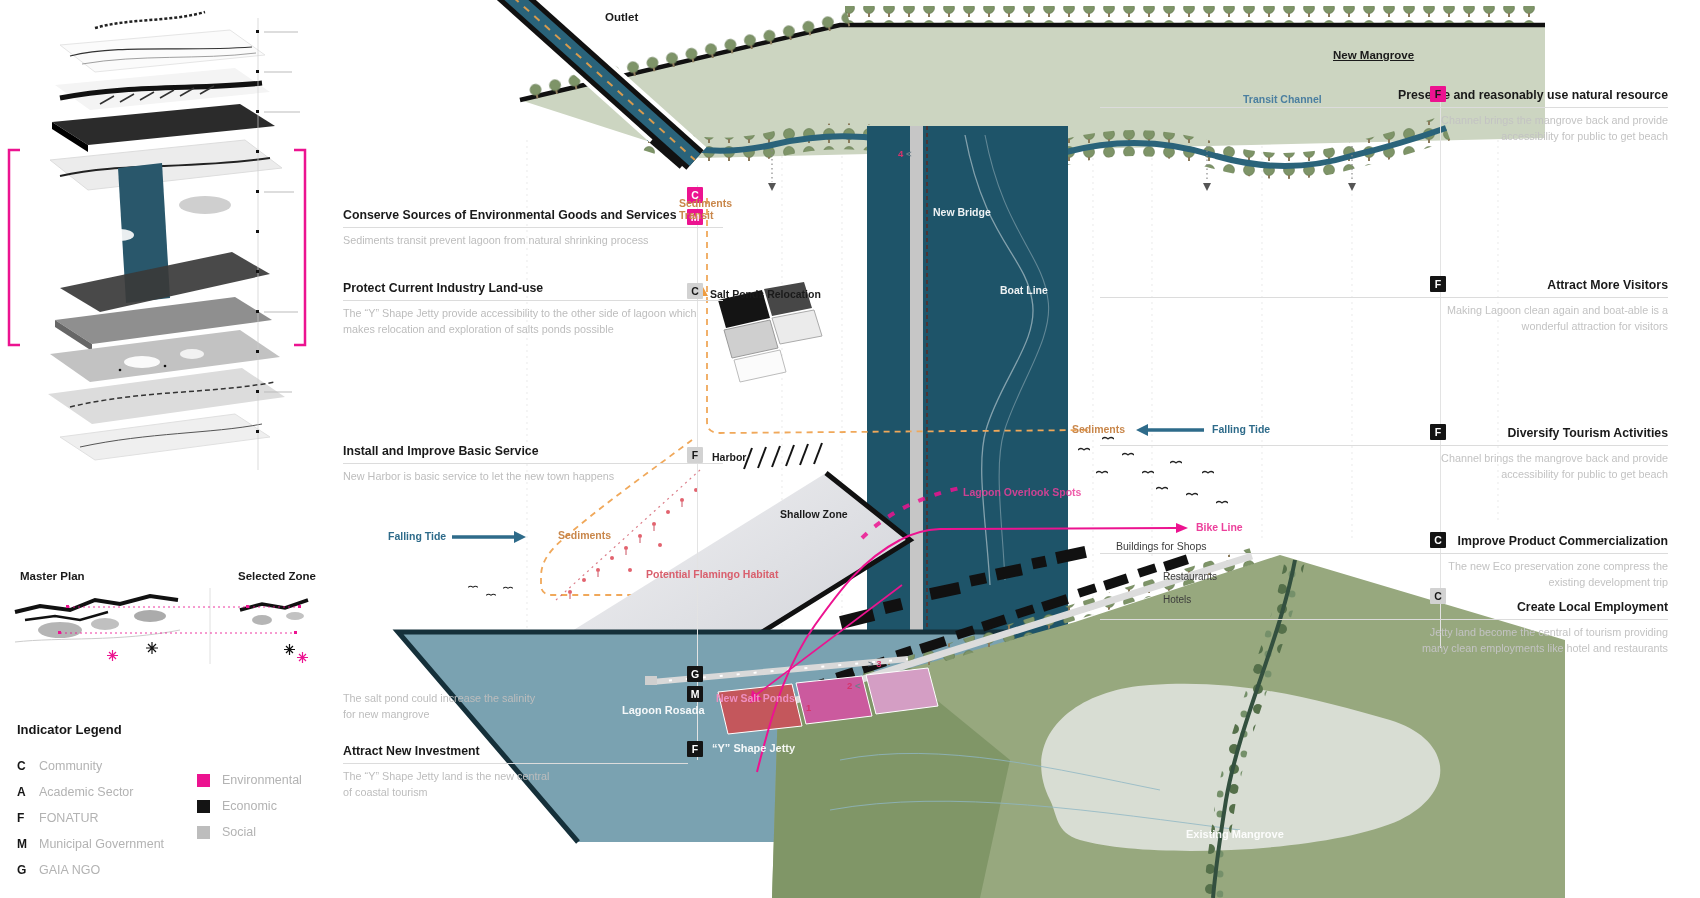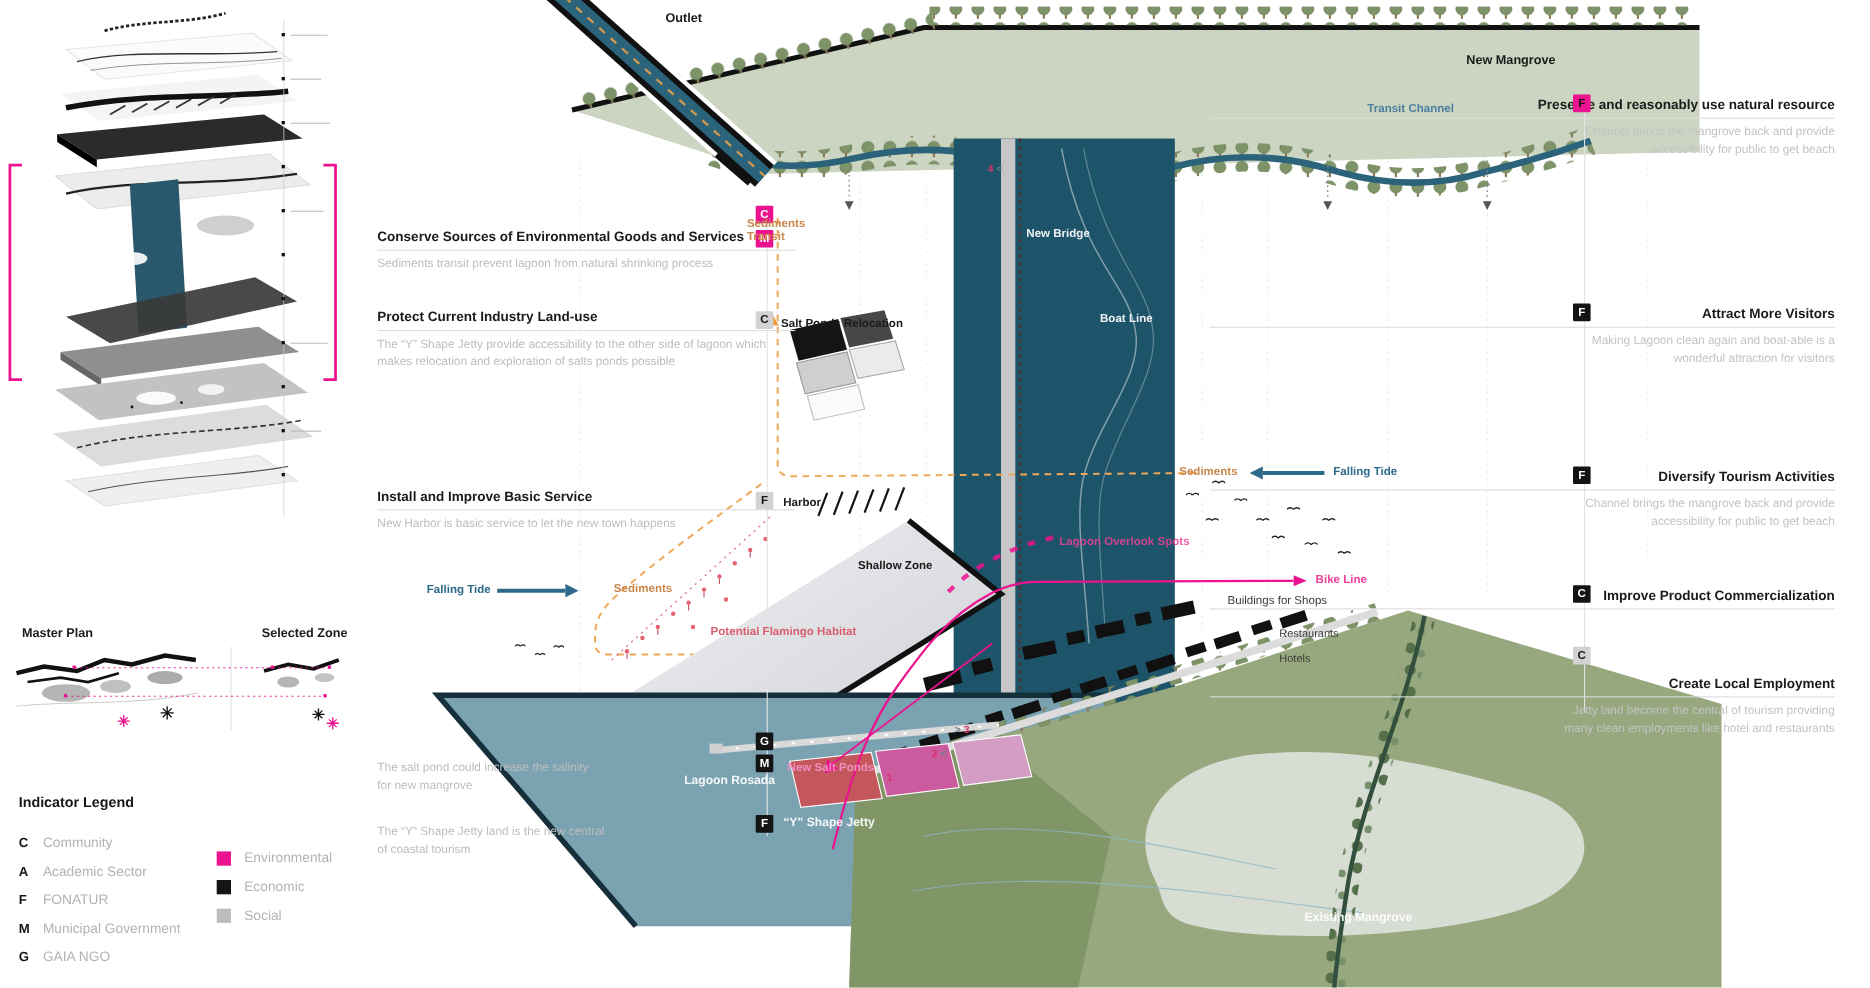--- a/index.html
+++ b/index.html
@@ -365,20 +365,21 @@
   <div class="sub">New Harbor is basic service to let the new town happens</div>
 </div>
 <div class="anno-left" style="top:281px;">
   <h3>Protect Current Industry Land-use</h3>
   <div class="sub" style="max-width:380px;white-space:normal;">The “Y” Shape Jetty provide accessibility to the other side of lagoon which makes relocation and exploration of salts ponds possible</div>
 </div>
 <div class="anno-left" style="top:686px;width:345px;">
   <div class="sub narrow" style="white-space:normal;">The salt pond could increase the salinity for new mangrove</div>
 </div>
 <div class="anno-left" style="top:744px;width:345px;">
+  <h3>Attract New Investment</h3>
   <div class="sub narrow" style="max-width:210px;white-space:normal;">The “Y” Shape Jetty land is the new central of coastal tourism</div>
 </div>
 
 <div class="box pink" style="left:687px;top:187px;">
       <span>C</span>
     </div>
 <div class="box pink" style="left:687px;top:209px;">
       <span>M</span>
     </div>
 <div class="box gray" style="left:687px;top:283px;">
@@ -399,22 +400,23 @@
 <div class="anno-right" style="top:278px;">
   <h3>Attract More Visitors</h3>
   <div class="sub">Making Lagoon clean again and boat-able is a wonderful attraction for visitors</div>
 </div>
 <div class="anno-right" style="top:426px;">
   <h3>Diversify Tourism Activities</h3>
   <div class="sub">Channel brings the mangrove back and provide accessibility for public to get beach</div>
 </div>
 <div class="anno-right" style="top:534px;">
   <h3>Improve Product Commercialization</h3>
-</div>
-<div class="anno-right" style="top:614px;">
+  <div class="sub">The new Eco preservation zone compress the existing development trip</div>
+</div>
+<div class="anno-right" style="top:600px;">
   <h3>Create Local Employment</h3>
   <div class="sub">Jetty land become the central of tourism providing many clean employments like hotel and restaurants</div>
 </div>
 
 <div class="box pinkdark" style="left:1430px;top:86px;">
       <span>F</span>
     </div>
 <div class="box black" style="left:1430px;top:276px;">
       <span>F</span>
     </div>
@@ -422,21 +424,21 @@
       <span>F</span>
     </div>
 <div class="box black" style="left:1430px;top:532px;">
       <span>C</span>
     </div>
 <div class="box gray" style="left:1430px;top:588px;">
       <span>C</span>
     </div>
 
 <div class="lbl b" style="left:605px;top:11px;">Outlet</div>
-<div class="lbl b" style="left:1333px;top:49px;">New Mangrove</div>
+<div class="lbl b" style="left:1333px;top:49px;text-decoration:underline;">New Mangrove</div>
 <div class="lbl blue" style="left:1243px;top:93px;">Transit Channel</div>
 <div class="lbl w" style="left:933px;top:206px;">New Bridge</div>
 <div class="lbl w" style="left:1000px;top:284px;">Boat Line</div>
 <div class="lbl orange" style="left:1072px;top:423px;">Sediments</div>
 <div class="lbl steel" style="left:1212px;top:423px;">Falling Tide</div>
 <div class="lbl b" style="left:780px;top:508px;font-size:10.5px;">Shallow Zone</div>
 <div class="lbl steel" style="left:388px;top:530px;">Falling Tide</div>
 <div class="lbl orange" style="left:558px;top:529px;">Sediments</div>
 <div class="lbl redtxt" style="left:646px;top:568px;">Potential Flamingo Habitat</div>
 <div class="lbl pinktxt" style="left:963px;top:486px;opacity:0.85;">Lagoon Overlook Spots</div>

